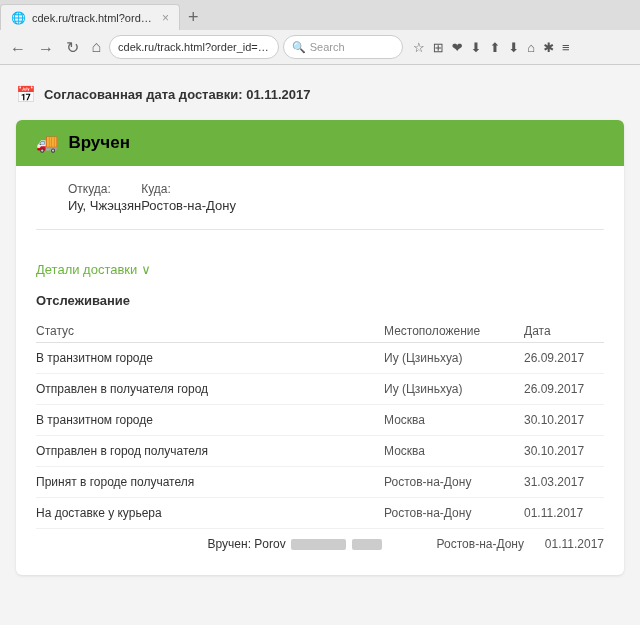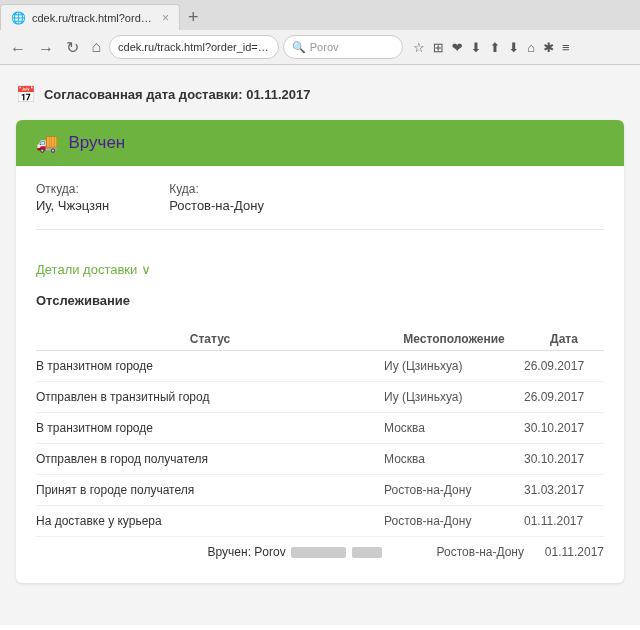--- a/index.html
+++ b/index.html
@@ -156,32 +156,32 @@
       padding: 12px 20px;
       display: flex;
       align-items: center;
       gap: 10px;
     }
     .card-header-icon {
       color: #fff;
       font-size: 18px;
     }
     .card-header-title {
-      color: #4c1d95;
+      color: #000000;
       font-size: 17px;
-      font-weight: normal;
+      font-weight: bold;
     }
     .card-body {
       padding: 16px 20px;
     }
 
     .from-to-row {
       display: flex;
-      gap: 60px;
       margin-bottom: 16px;
+      margin-left: 32px;
     }
     .label-text {
       color: #555;
       font-size: 12px;
       margin-bottom: 2px;
     }
     .value-text {
       color: #333;
       font-size: 13px;
     }
@@ -209,32 +209,32 @@
       gap: 4px;
       margin-bottom: 16px;
       text-decoration: none;
       margin-top: 32px;
     }
 
     .tracking-section-title {
       font-size: 13px;
       font-weight: bold;
       color: #333;
-      margin-bottom: 20px;
+      margin-bottom: 12px;
     }
 
     .tracking-table {
       width: 100%;
       border-collapse: collapse;
       font-size: 12px;
     }
     .tracking-table th {
-      text-align: center;
-      color: #555;
-      font-weight: bold;
+      text-align: left;
+      color: #555;
+      font-weight: normal;
       padding: 4px 0;
       border-bottom: 1px solid #e0e0e0;
     }
     .tracking-table th.col-location { width: 140px; }
     .tracking-table th.col-date { width: 80px; }
 
     .tracking-table td {
       padding: 8px 0;
       color: #333;
       border-bottom: 1px solid #f0f0f0;
@@ -280,21 +280,21 @@
     <button class="nav-btn">→</button>
     <button class="nav-btn">↻</button>
     <button class="nav-btn">⌂</button>
 
     <div class="url-box">
       <span class="url-text">cdek.ru/track.html?order_id=Z...</span>
     </div>
 
     <div class="search-box">
       <span>🔍</span>
-      <span>Porov</span>
+      <span>Search</span>
     </div>
 
     <div class="toolbar-icons">
       <span class="toolbar-icon">☆</span>
       <span class="toolbar-icon">⊞</span>
       <span class="toolbar-icon">❤</span>
       <span class="toolbar-icon">⬇</span>
       <span class="toolbar-icon">⬆</span>
       <span class="toolbar-icon">⬇</span>
       <span class="toolbar-icon">⌂</span>
@@ -348,21 +348,21 @@
             <th class="col-date">Дата</th>
           </tr>
         </thead>
         <tbody id="tracking-tbody">
         <tr>
               <td>В транзитном городе</td>
               <td class="col-location">Иу (Цзиньхуа)</td>
               <td class="col-date">26.09.2017</td>
             </tr>
             <tr>
-              <td>Отправлен в транзитный город</td>
+              <td>Отправлен в получателя город</td>
               <td class="col-location">Иу (Цзиньхуа)</td>
               <td class="col-date">26.09.2017</td>
             </tr>
             <tr>
               <td>В транзитном городе</td>
               <td class="col-location">Москва</td>
               <td class="col-date">30.10.2017</td>
             </tr>
             <tr>
               <td>Отправлен в город получателя</td>

